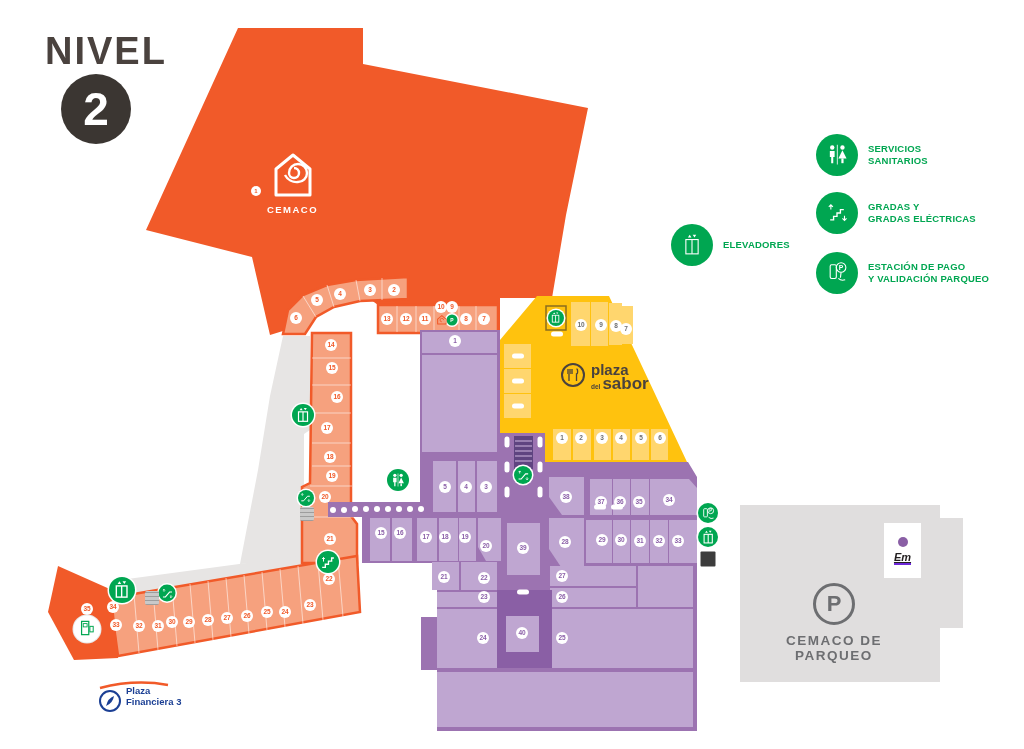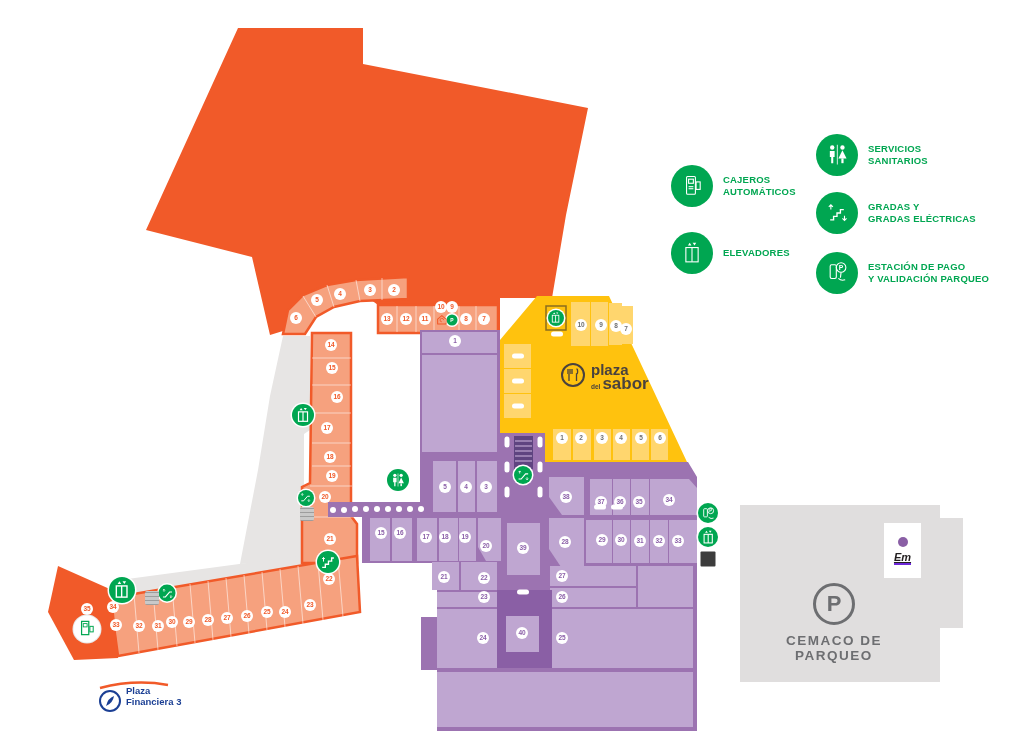--- a/index.html
+++ b/index.html
@@ -390,35 +390,28 @@
         <svg viewBox="0 0 14 14">
           <path d="M7,1.5 L12.5,6 V12.5 H1.5 V6 Z" fill="none" stroke="#F15A29" stroke-width="1.4" stroke-linejoin="round"></path>
           <path d="M7,9.6 a2.3,2.3 0 1 1 2.3,-2.3" fill="none" stroke="#F15A29" stroke-width="1.1"></path>
         </svg>
       </div>
       <div class="map-icon t-stairs-gray" style="height: 14px; width: 14px; left: 307px; top: 514px;"></div>
       <div class="map-icon t-stairs-gray" style="height: 14px; width: 14px; left: 152px; top: 598px;"></div>
       <div class="map-icon t-dark-square" style="height: 15px; width: 15px; left: 708px; top: 559px;"></div>
     </div>
 
-
-  <div class="legend-item" style="left:671px;top:165px;">
-    <span class="legend-circle">
-      <svg width="30" height="30" viewBox="0 0 44 44" fill="none" stroke="#fff" stroke-width="1.6">
-        <rect x="14" y="8" width="13" height="26" rx="1.5"></rect>
-        <rect x="17" y="12" width="7" height="6"></rect>
-        <line x1="17" y1="23" x2="24" y2="23"></line>
-          <line x1="17" y1="26" x2="24" y2="26"></line>
-        <rect x="28" y="16" width="6" height="11"></rect>
-      </svg>
-    </span>
-    <span class="legend-label">CAJEROS
-AUTOMÁTICOS</span>
-  </div>
-  <div class="legend-item" style="left:671px;top:232px;align-items:center;">
+  <div class="title">
+    <div class="nivel">NIVEL</div>
+    <div class="level-circle">
+      <span>2</span>
+    </div>
+  </div>
+
+  <div class="legend-item" style="left:671px;top:224px;align-items:center;">
     <span class="legend-circle">
       <svg width="30" height="30" viewBox="0 0 44 44">
         <rect x="13" y="14" width="18" height="21" fill="none" stroke="#fff" stroke-width="1.6"></rect>
         <line x1="22" y1="14" x2="22" y2="35" stroke="#fff" stroke-width="1.6"></line>
         <path d="M16,11 l2.6,-4 2.6,4 z" fill="#fff"></path>
         <path d="M23,7 h5.2 l-2.6,4 z" fill="#fff"></path>
       </svg>
     </span>
     <span class="legend-label">ELEVADORES</span>
   </div>
@@ -454,20 +447,32 @@
         <circle cx="28" cy="14" r="7" fill="none" stroke="#fff" stroke-width="1.6"></circle>
         <text x="28" y="17.5" text-anchor="middle" font-size="10" font-weight="bold" fill="#fff" font-family="Liberation Sans, sans-serif">P</text>
         <path d="M24,30 q4,4 10,2" fill="none" stroke="#fff" stroke-width="1.6"></path>
         <line x1="28" y1="21" x2="27" y2="29" stroke="#fff" stroke-width="1.6"></line>
       </svg>
     </span>
     <span class="legend-label">ESTACIÓN DE PAGO
 Y VALIDACIÓN PARQUEO</span>
   </div>
 
+  <div class="cemaco">
+    <div class="cemaco-badge">
+      <span>1</span>
+    </div>
+    <span>
+      <svg width="40" height="46" viewBox="0 0 40 46" fill="none" stroke="#fff">
+        <path d="M20,3 L37,17 L37,43 L3,43 L3,17 Z" stroke-width="3" stroke-linejoin="round"></path>
+        <path d="M21,16 a5,5 0 1 1 -5,5 a9,9 0 1 1 9,9 a13,13 0 0 1 -13,-7" stroke-width="2.4"></path>
+      </svg>
+    </span>
+    <div class="cemaco-label">CEMACO</div>
+  </div>
 
   <div class="pds">
     <span>
       <svg width="26" height="26" viewBox="0 0 26 26">
         <circle cx="13" cy="13" r="11" fill="none" stroke="#4A423E" stroke-width="2"></circle>
         <path d="M10,7 v5 m-2,-5 v5 m4,-5 v5 m-3,0 v7" stroke="#4A423E" stroke-width="1.3" fill="none"></path>
         <path d="M16.5,7 c1.5,0 1.5,5 0,5 v7" stroke="#4A423E" stroke-width="1.3" fill="none"></path>
       </svg>
     </span>
     <span class="pds-text">

